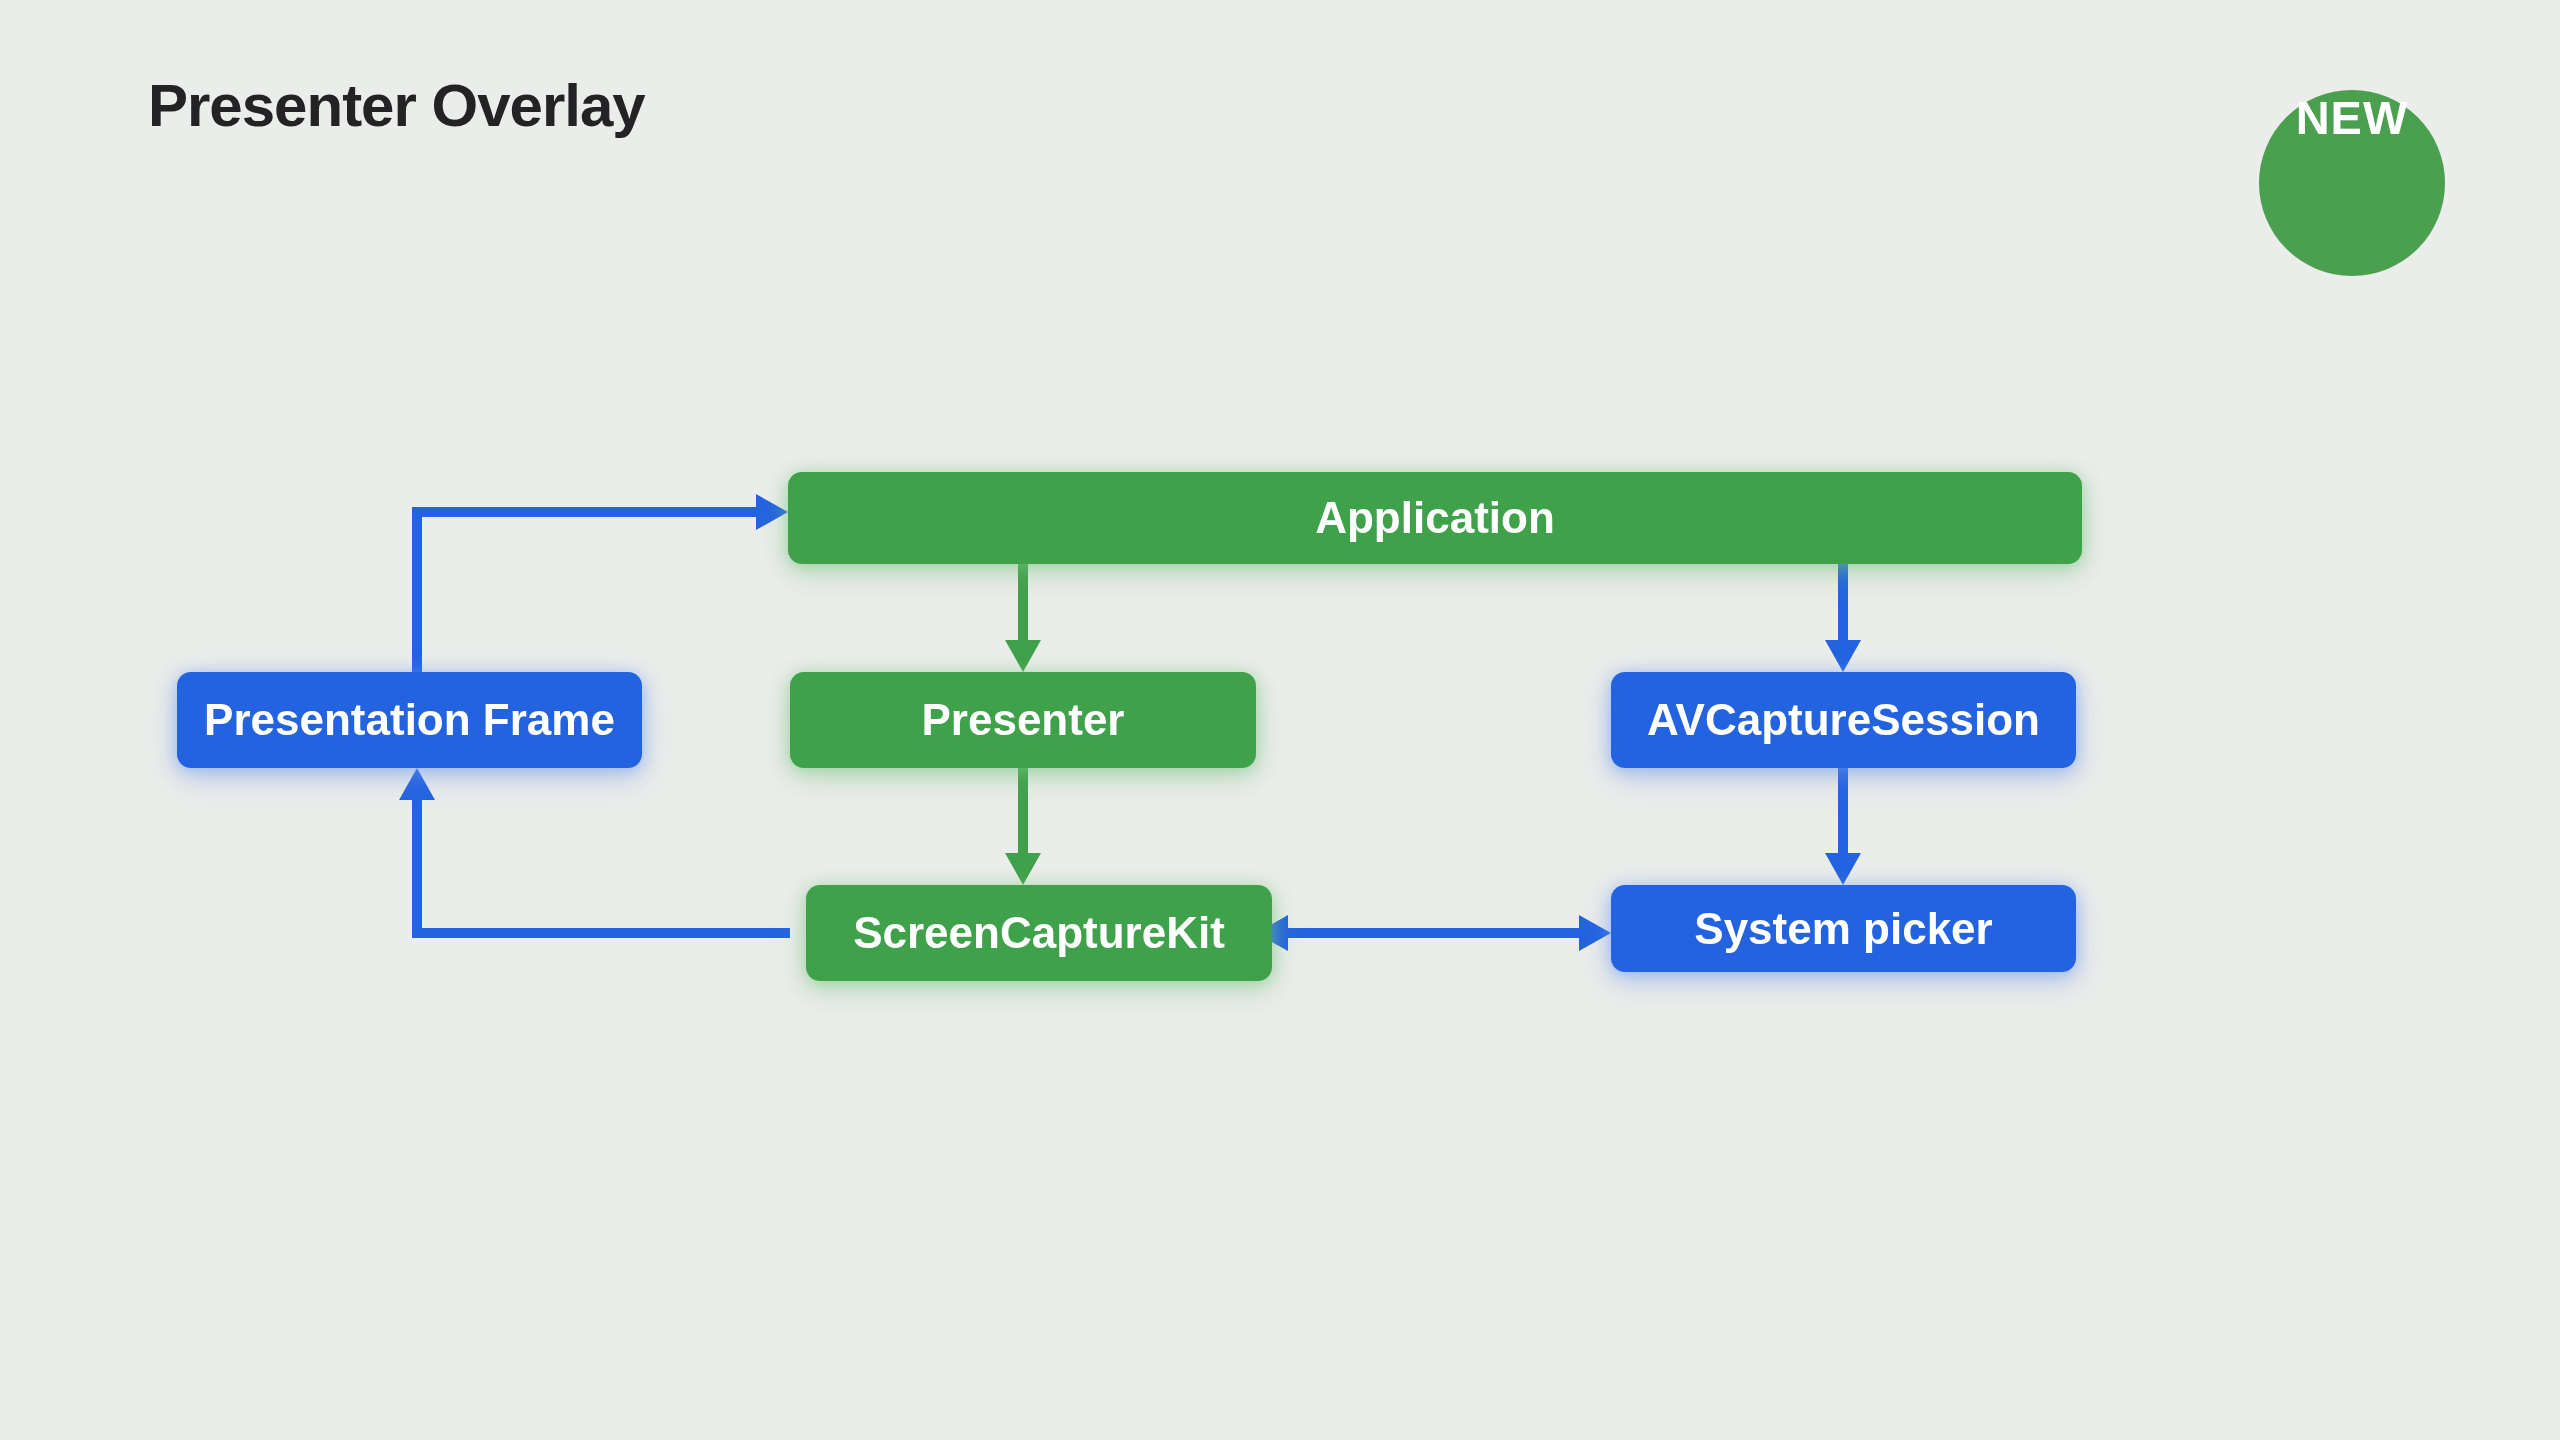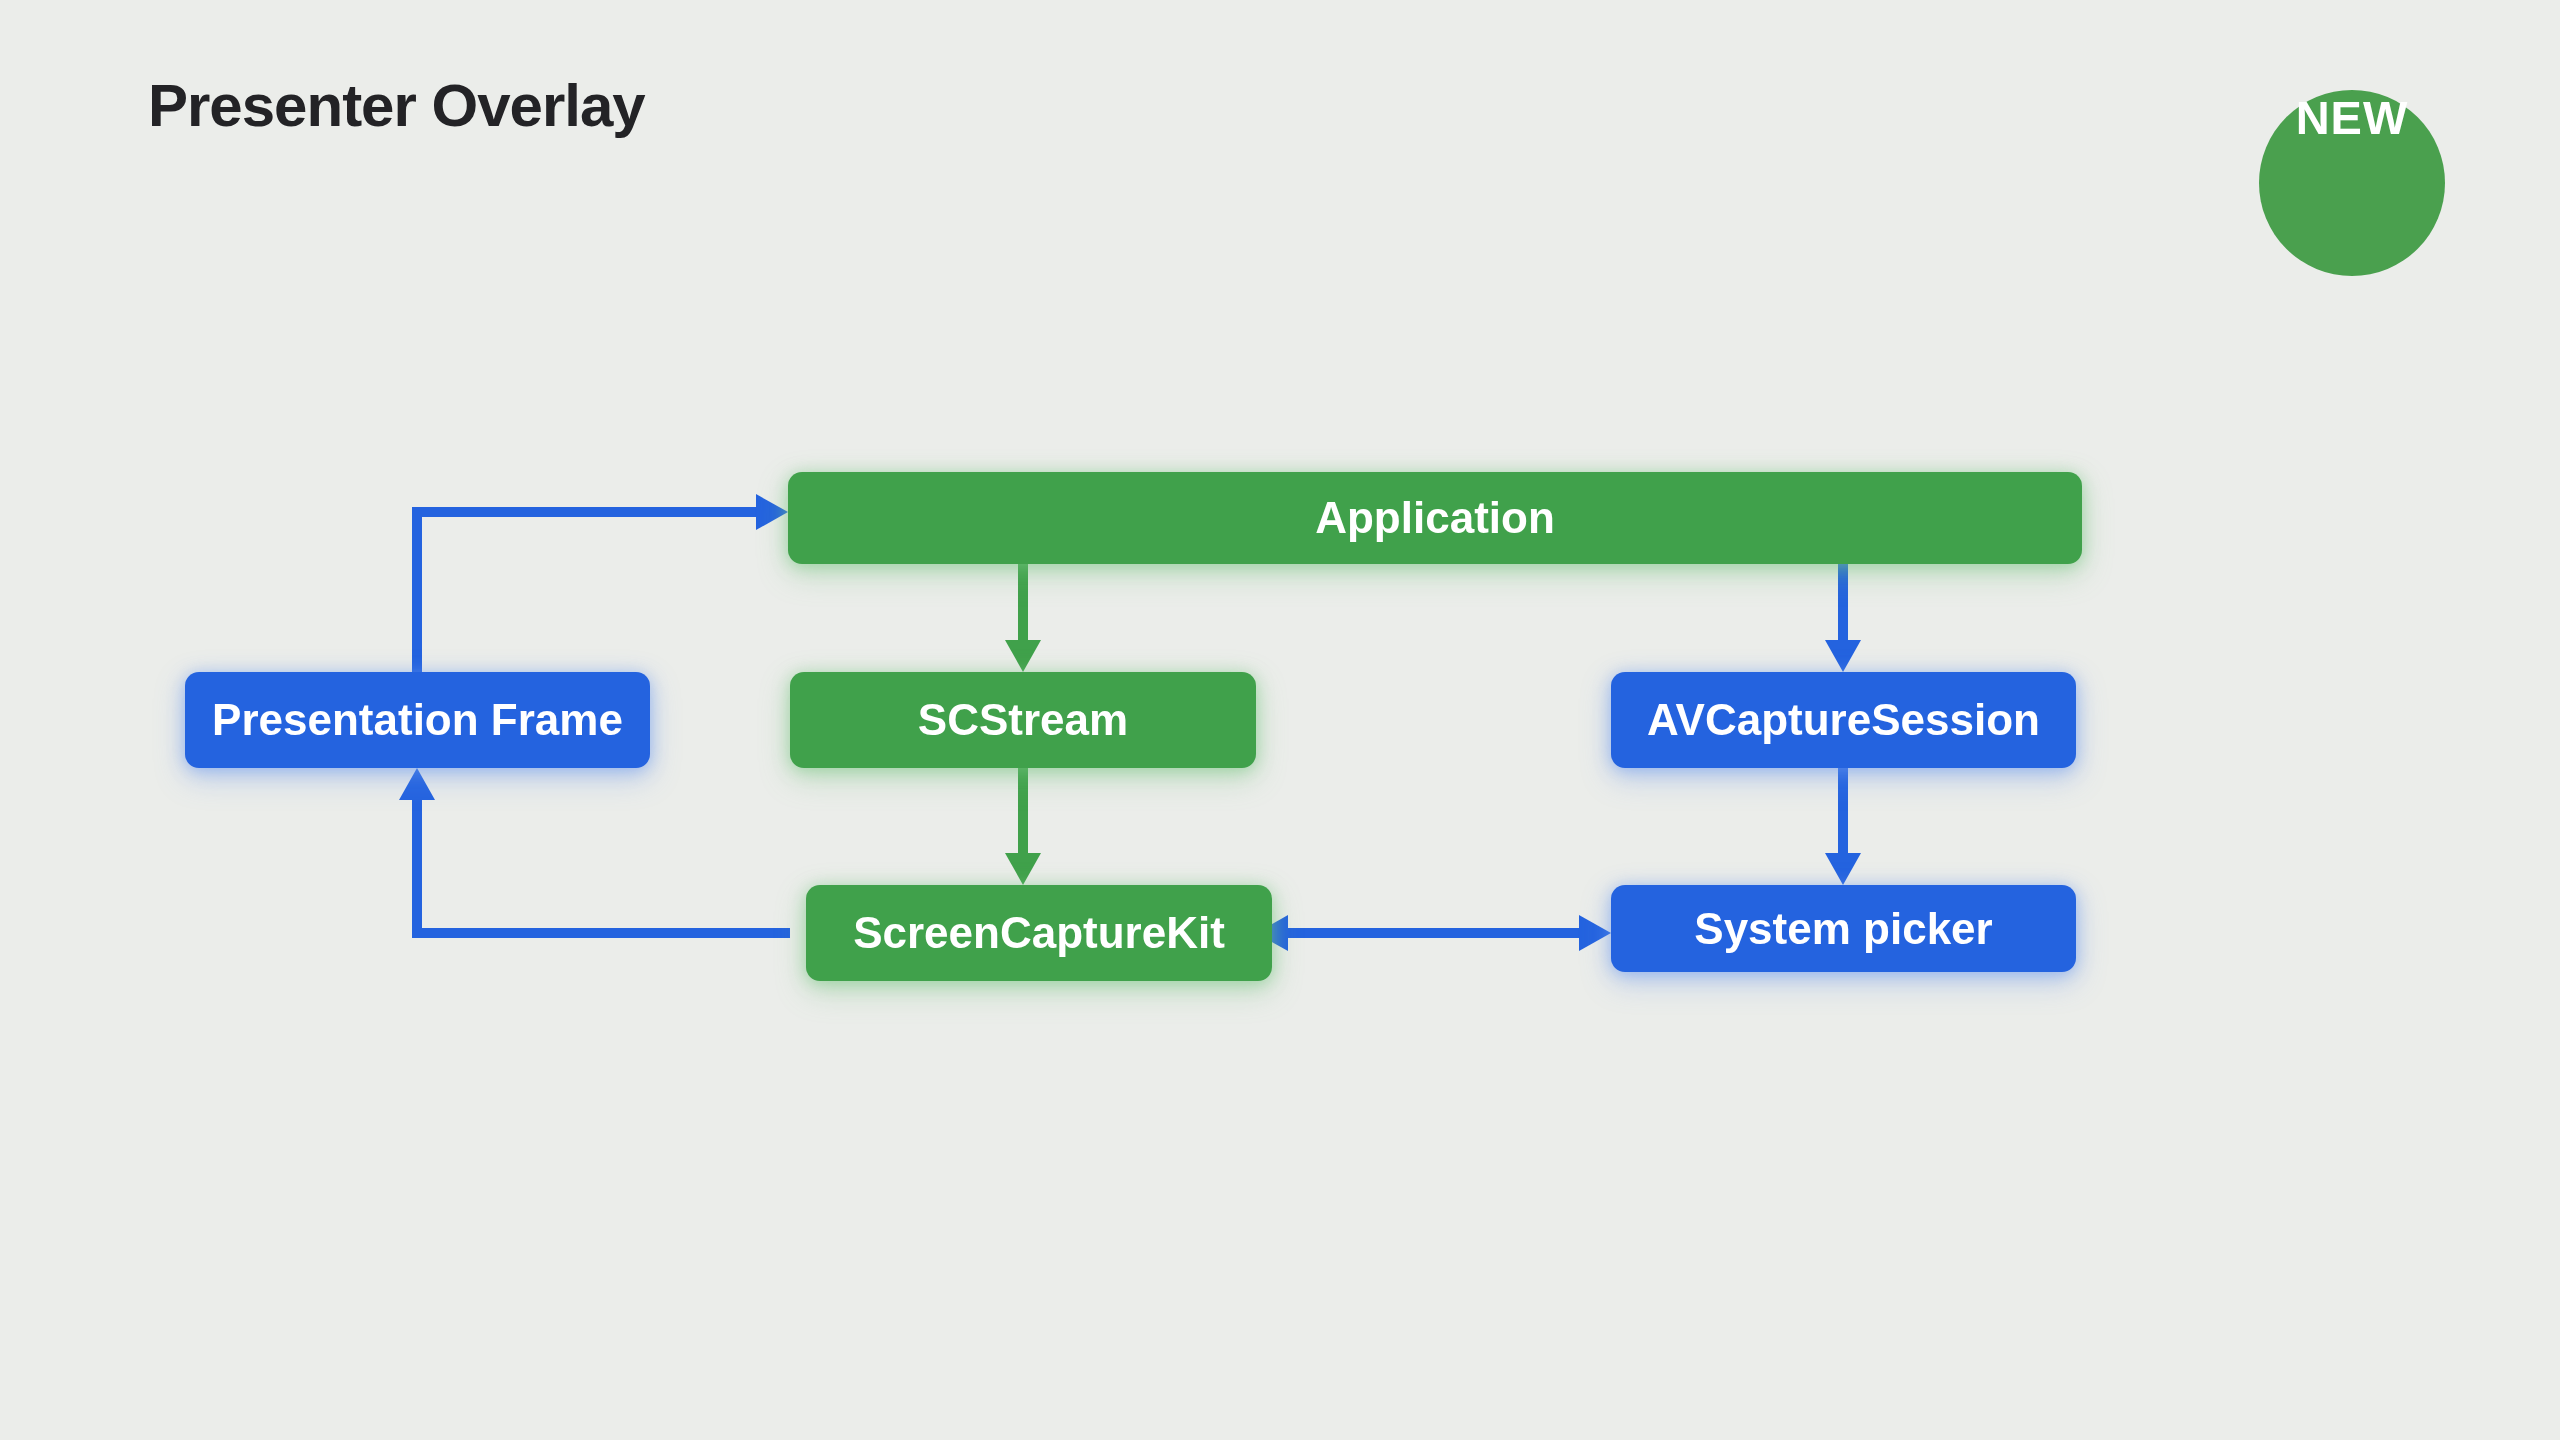--- a/index.html
+++ b/index.html
@@ -60,21 +60,21 @@
   .node.green {
     background: var(--green, #40A14B);
     box-shadow: 0 2px 16px rgba(120, 200, 130, 0.55), 0 10px 30px rgba(110, 190, 120, 0.35);
   }
   .node.blue {
     background: var(--blue, #2463DF);
     box-shadow: 0 2px 16px rgba(110, 155, 240, 0.55), 0 10px 30px rgba(100, 145, 235, 0.35);
   }
 
   #node-application       { left: 788px;  top: 472px; width: 1294px; height: 92px; }
-  #node-presentation-frame{ left: 185px;  top: 672px; width: 465px;  height: 96px; }
+  #node-presentation-frame{ left: 177px;  top: 672px; width: 465px;  height: 96px; }
   #node-scstream          { left: 790px;  top: 672px; width: 466px;  height: 96px; }
   #node-avcapturesession  { left: 1611px; top: 672px; width: 465px;  height: 96px; }
   #node-screencapturekit  { left: 790px;  top: 885px; width: 466px;  height: 96px; margin-left: 16px; }
   #node-system-picker     { left: 1611px; top: 885px; width: 465px;  height: 87px; }
 
   
   .seg { position: absolute; }
   .seg.blue  { background: var(--blue, #2463DF); }
   .seg.green { background: var(--green, #40A14B); }
 
@@ -136,21 +136,21 @@
 
   <div class="node green" id="node-application">
     <span>Application</span>
   </div>
 
   <div class="node blue" id="node-presentation-frame">
     <span>Presentation Frame</span>
   </div>
 
   <div class="node green" id="node-scstream">
-    <span>SCStream</span>
+    <span>Presenter</span>
   </div>
 
   <div class="node blue" id="node-avcapturesession">
     <span>AVCaptureSession</span>
   </div>
 
   <div class="node green" id="node-screencapturekit">
     <span>ScreenCaptureKit</span>
   </div>
 

